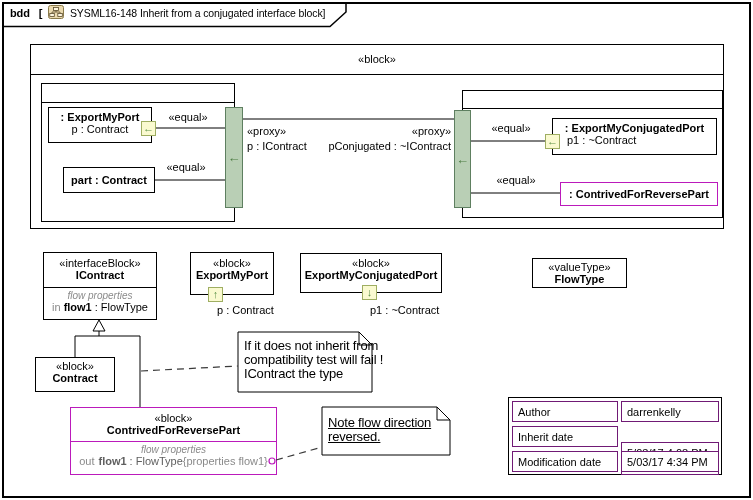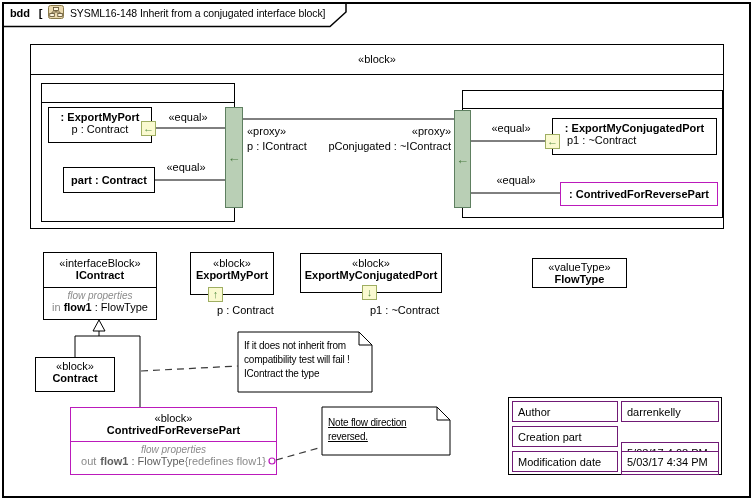--- a/index.html
+++ b/index.html
@@ -18,21 +18,21 @@
   .comp-title{font-size:10px;font-style:italic;color:#8a8a8a;text-align:center;white-space:nowrap;}
   .flowline{font-size:11px;text-align:center;white-space:nowrap;}
   .gray{color:#8a8a8a;}
   .dgray{color:#5f5f5f;}
   .portbar{position:absolute;box-sizing:border-box;background:#b9cfb5;border:1px solid #5e7f60;z-index:4;
            display:flex;align-items:center;justify-content:center;color:#4e7d44;font-size:13px;}
   .portsq{position:absolute;box-sizing:border-box;width:15px;height:15px;background:#fafad0;border:1px solid #9fae62;z-index:4;
           display:flex;align-items:center;justify-content:center;color:#5d9248;font-size:11px;line-height:15px;}
   svg.overlay{position:absolute;left:0;top:0;z-index:2;pointer-events:none;}
   #frame{position:absolute;left:2px;top:2px;width:749px;height:496px;border:2px solid #000;box-sizing:border-box;z-index:6;pointer-events:none;}
-  .notetext{position:absolute;font-size:10px;letter-spacing:-0.2px;line-height:14px;white-space:nowrap;z-index:5;}
+  .notetext{position:absolute;font-size:13px;letter-spacing:-0.2px;line-height:14px;white-space:nowrap;z-index:5;}
   .cell{position:absolute;box-sizing:border-box;border:1px solid #701a75;background:#fff;font-size:11px;line-height:20px;padding-left:5px;white-space:nowrap;z-index:3;}
   .tabtext{position:absolute;font-size:10.5px;letter-spacing:-0.1px;line-height:24px;white-space:nowrap;z-index:7;}
 </style>
 </head>
 <body>
 
 <div id="canvas">
 
   <div class="box" style="left:30px;top:44px;width:694px;height:185px;">
     <div class="hdr" style="height:30px;">
@@ -129,38 +129,38 @@
     <div class="bname">Contract</div>
   </div>
 
   <div class="box magenta" style="left:70px;top:407px;width:207px;height:68px;">
     <div class="hdr" style="height:34px;">
       <div class="ster" style="padding-top:4px;">«block»</div>
       <div class="bname">ContrivedForReversePart</div>
     </div>
     <div class="comp-title" style="padding-top:2px;">flow properties</div>
     <div class="flowline">
-      <span class="gray" style="margin-right:4px;">out</span><span class="dgray" style="font-weight:bold;">flow1</span><span class="dgray" style="margin-left:3px;">: FlowType</span><span class="gray">{redefines flow1}</span>
+      <span class="gray" style="margin-right:4px;">out</span><span class="dgray" style="font-weight:bold;">flow1</span><span class="dgray" style="margin-left:3px;">: FlowType</span><span class="gray">{properties flow1}</span>
     </div>
   </div>
 
   <div class="notetext" style="left:244px;top:339px;">
     <div>If it does not inherit from</div>
     <div>compatibility test will fail !</div>
     <div>IContract the type</div>
   </div>
   <div class="notetext" style="left:328px;top:416px;text-decoration:underline;">
     <div>Note flow direction</div>
     <div>reversed.</div>
   </div>
 
   <div class="abs" style="left:508px;top:397px;width:214px;height:78px;border:1px solid #000;background:#fff;z-index:3;">
     <div class="cell" style="left:3px;top:3px;width:106px;height:21px;">Author</div>
     <div class="cell" style="left:112px;top:3px;width:98px;height:21px;">darrenkelly</div>
-    <div class="cell" style="left:3px;top:28px;width:106px;height:21px;">Creation part</div>
+    <div class="cell" style="left:3px;top:28px;width:106px;height:21px;">Inherit date</div>
     <div class="cell" style="left:112px;top:44px;width:98px;height:33px;">5/03/17 4:08 PM</div>
     <div class="cell" style="left:3px;top:53px;width:106px;height:21px;">Modification date</div>
     <div class="cell" style="left:112px;top:53px;width:98px;height:21px;">5/03/17 4:34 PM</div>
   </div>
 
   <svg class="overlay" width="753" height="500" viewBox="0 0 753 500">
 
     <line x1="156" y1="128" x2="226" y2="128" stroke="#000" stroke-width="1"></line>
     <line x1="155" y1="180" x2="226" y2="180" stroke="#000" stroke-width="1"></line>
     <line x1="243" y1="119" x2="455" y2="119" stroke="#000" stroke-width="1"></line>

